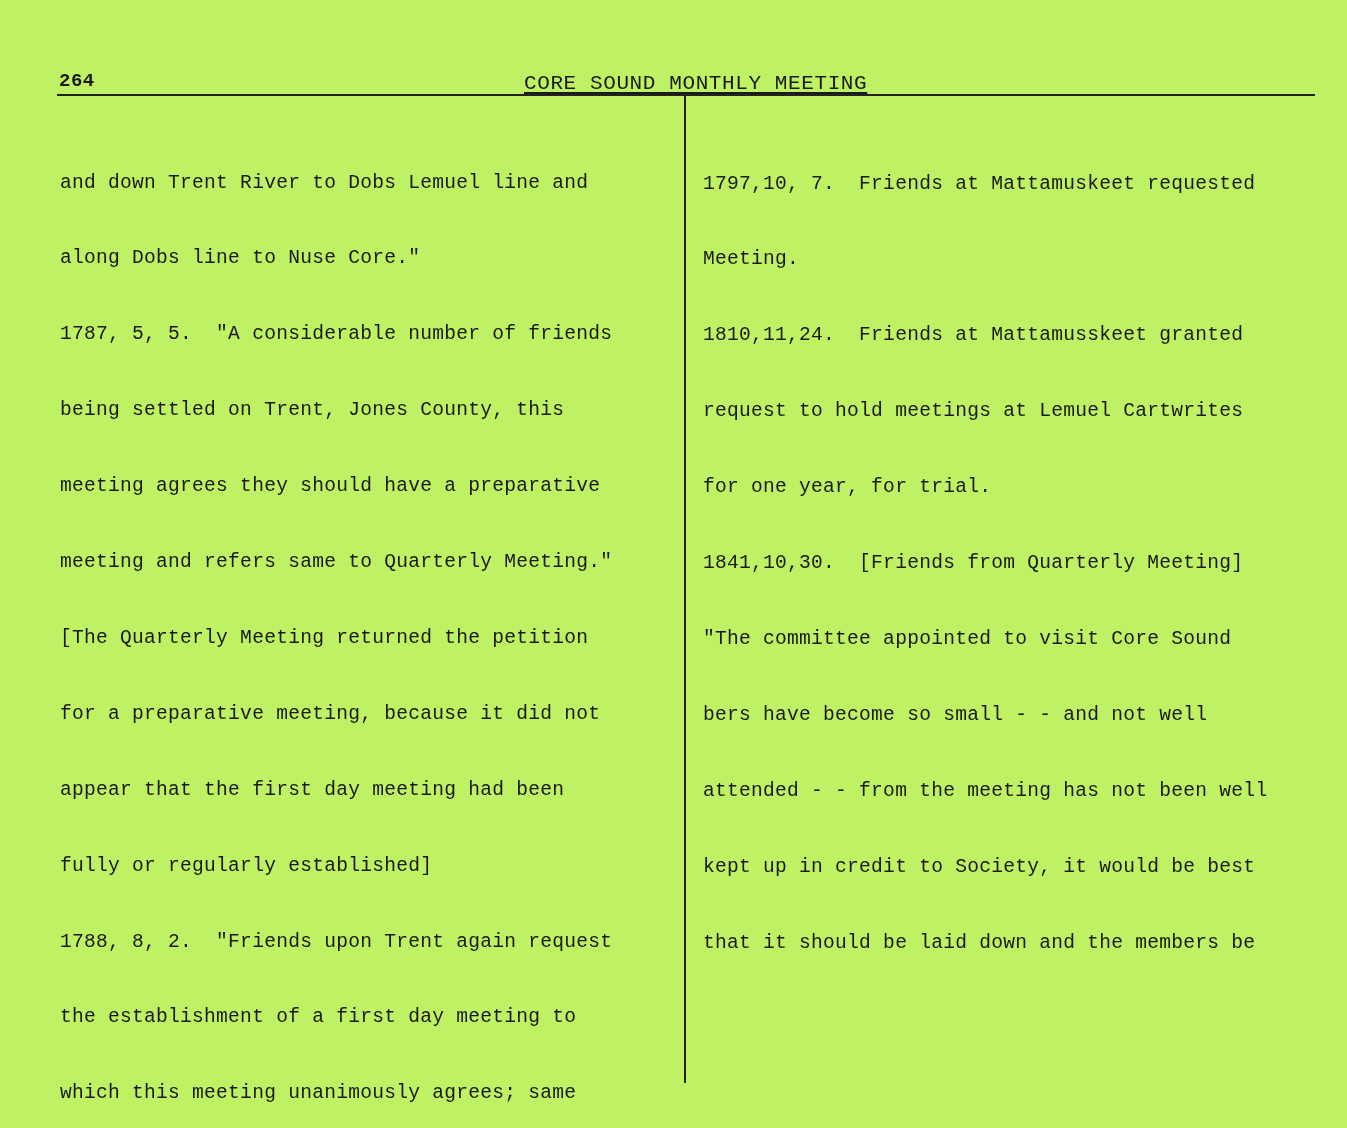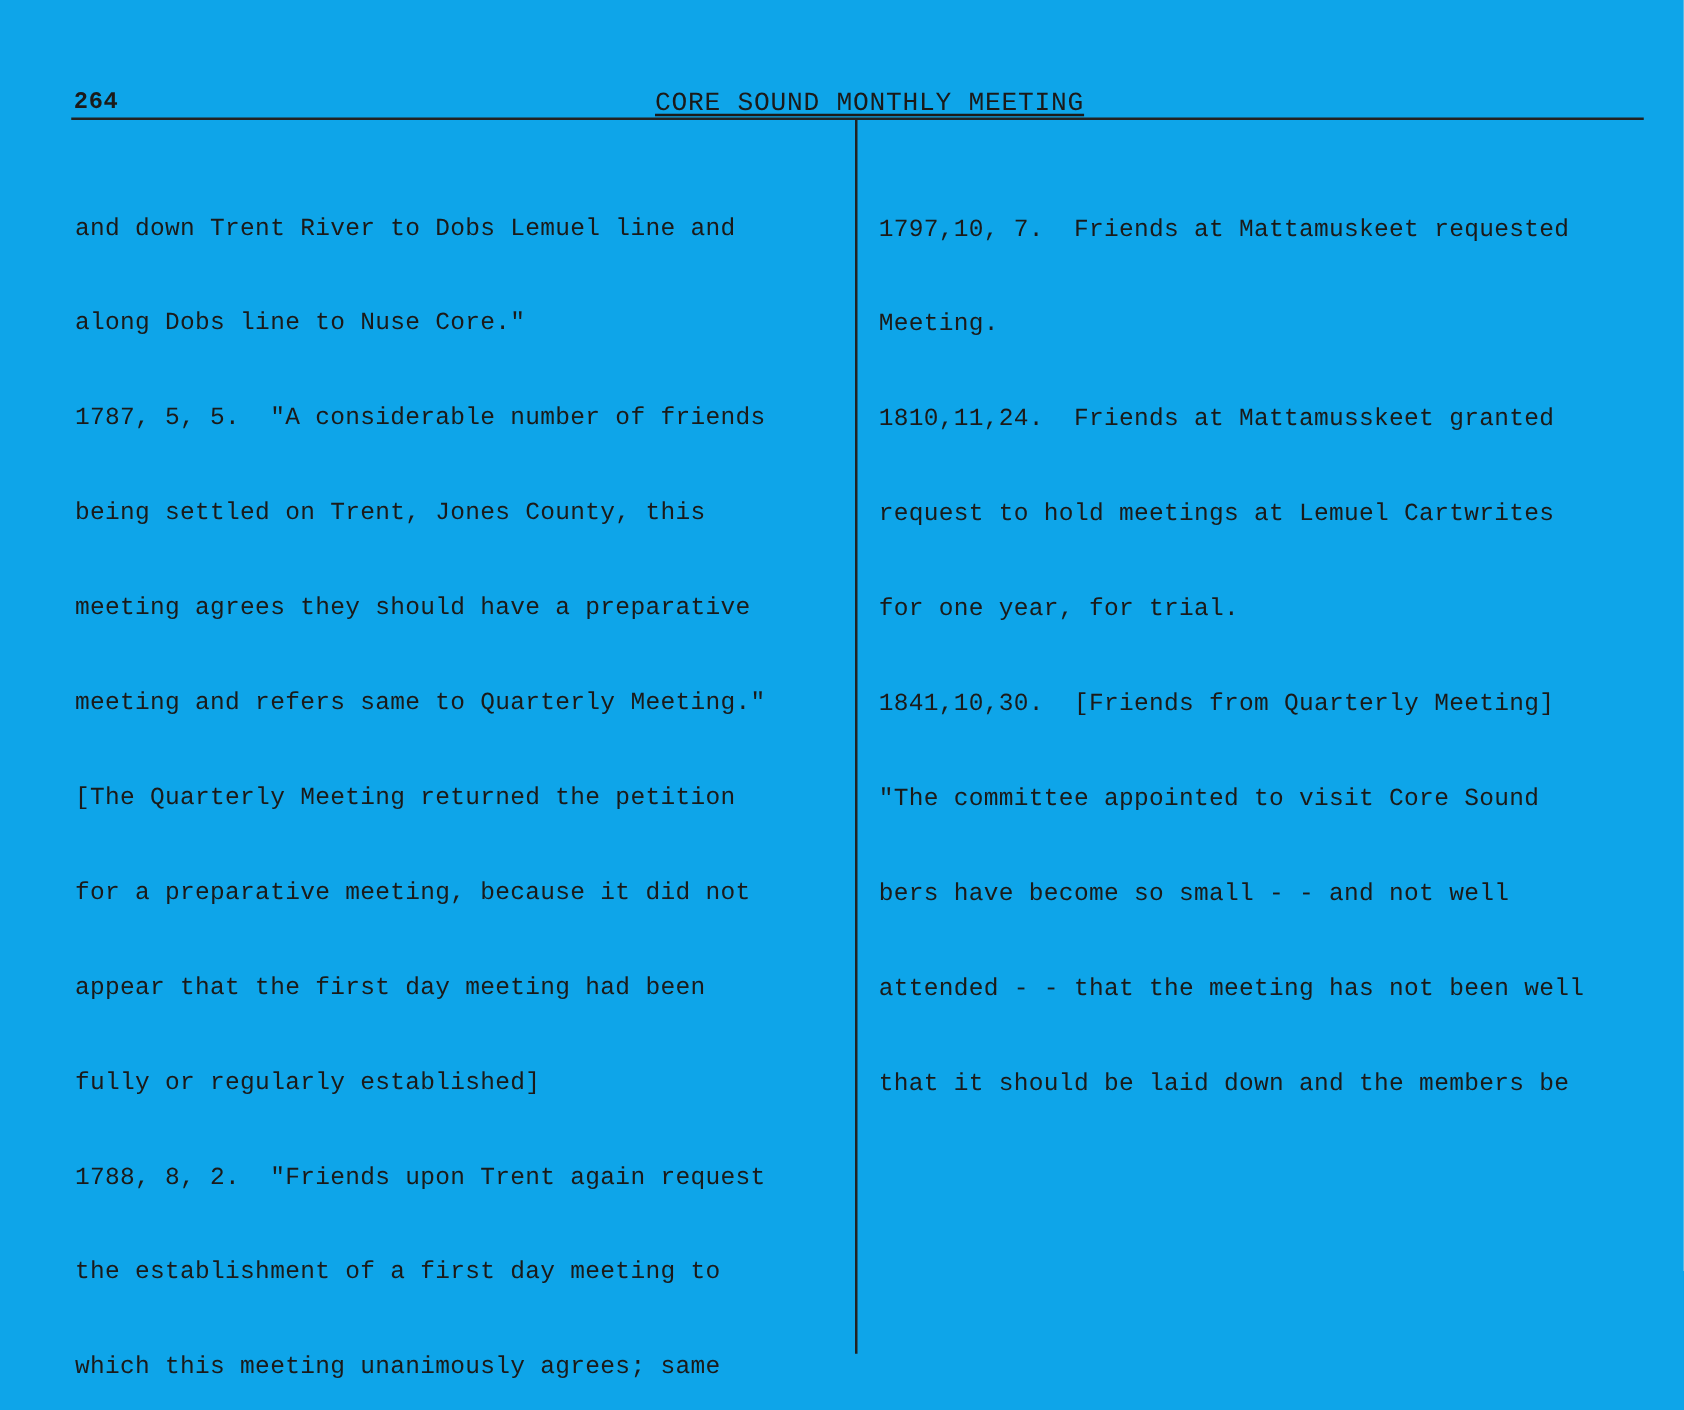--- a/index.html
+++ b/index.html
@@ -13,21 +13,21 @@
       position: relative;
       overflow: hidden;
       color: #1b1a19;
       font-family: "Liberation Mono", "DejaVu Sans Mono", monospace;
     }
     .page {
       position: absolute;
       left: 0; top: 0;
       width: 1347px;
       height: 1128px;
-      background: #0ea5e9;
+      background: #bef264;
     }
     .page-number {
       position: absolute;
       left: 59px;
       top: 70px;
       font-size: 19px;
       font-weight: bold;
       letter-spacing: 0.5px;
       line-height: 22px;
     }
@@ -120,21 +120,22 @@
 
   <div class="column col-right">
     <span class="line">1797,10, 7.  Friends at Mattamuskeet requested</span>
     <span class="line">Meeting.</span>
     <span class="line">1810,11,24.  Friends at Mattamusskeet granted</span>
     <span class="line">request to hold meetings at Lemuel Cartwrites</span>
     <span class="line">for one year, for trial.</span>
     <span class="line">1841,10,30.  [Friends from Quarterly Meeting]</span>
     <span class="line">"The committee appointed to visit Core Sound</span>
     <span class="line">bers have become so small - - and not well</span>
-    <span class="line">attended - - that the meeting has not been well</span>
+    <span class="line">attended - - from the meeting has not been well</span>
+    <span class="line">kept up in credit to Society, it would be best</span>
     <span class="line">that it should be laid down and the members be</span>
     
     
     
     
     
     
     
     
     

